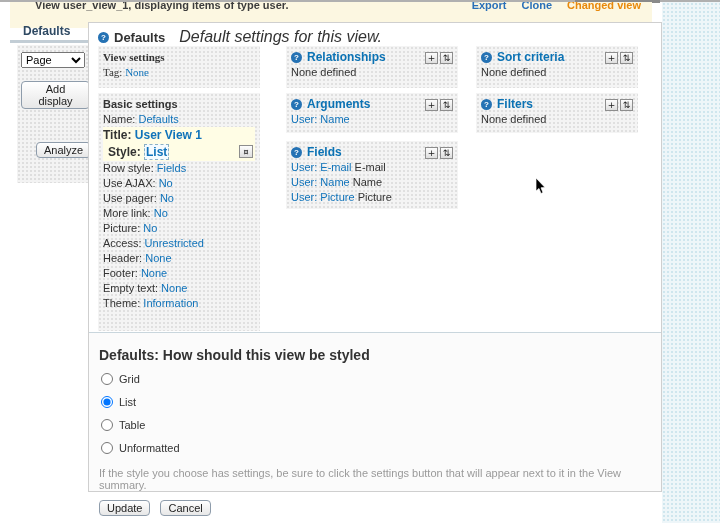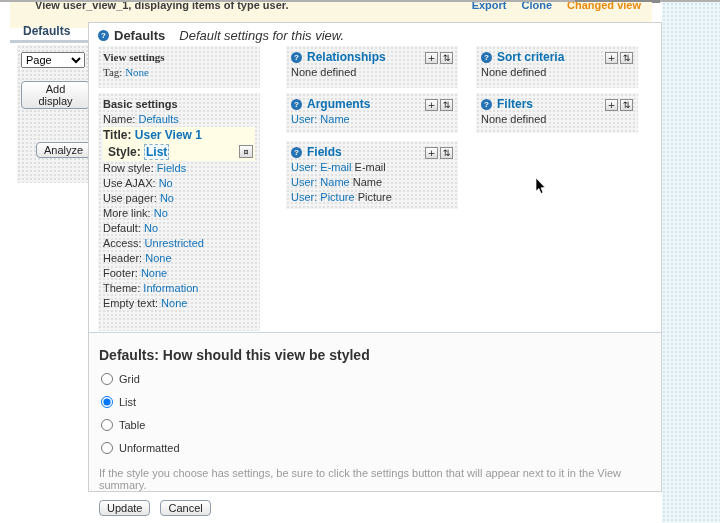--- a/index.html
+++ b/index.html
@@ -34,21 +34,21 @@
   .side-panel select { width:64px; font-size:11px; font-family:inherit; }
   .btn { font-family:inherit; font-size:11px; color:#222; background:linear-gradient(#ffffff,#e7e7e7);
     border:1px solid #8e9cab; border-radius:4px; padding:1px 7px; cursor:pointer; }
   .side-panel .btn.add { margin-top:13px; }
   .side-panel .btn.analyze { margin-top:33px; margin-left:15px; }
 
   
   .main { position:absolute; left:88px; top:22px; width:574px; height:470px; background:#fff; border:1px solid #cfcfcf; }
   .main-header { position:absolute; left:9px; top:5px; display:flex; align-items:center; white-space:nowrap; }
   .main-header .h-title { font-weight:bold; font-size:13px; color:#333; margin-left:5px; }
-  .main-header .h-sub { font-style:italic; font-size:13px; color:#333; margin-left:14px; }
+  .main-header .h-sub { font-style:italic; font-size:16px; color:#333; margin-left:14px; }
 
   .help-icon { display:inline-block; width:11px; height:11px; border-radius:50%; background:#2572b4; color:#fff;
     font-size:8px; font-weight:bold; text-align:center; line-height:11px; flex:none; }
 
   .sbox { position:absolute; background-color:#f4f4f4;
     background-image:radial-gradient(#e0e0e0 1px, transparent 1px); background-size:4px 4px;
     padding:4px 5px; line-height:15px; }
   .sbox .box-title { font-weight:bold; color:#333; }
   .sbox-head { display:flex; align-items:center; }
   .sbox-head .t { font-weight:bold; font-size:12px; color:#0b72b4; margin-left:5px; flex:1; }
@@ -149,42 +149,42 @@
       </div>
       <div class="row">
         <span class="plain">Use pager:</span>
         <a href="#" class="vlink">No</a>
       </div>
       <div class="row">
         <span class="plain">More link:</span>
         <a href="#" class="vlink">No</a>
       </div>
       <div class="row">
-        <span class="plain">Default:</span>
+        <span class="plain">Picture:</span>
         <a href="#" class="vlink">No</a>
       </div>
       <div class="row">
         <span class="plain">Access:</span>
         <a href="#" class="vlink">Unrestricted</a>
       </div>
       <div class="row">
         <span class="plain">Header:</span>
         <a href="#" class="vlink">None</a>
       </div>
       <div class="row">
         <span class="plain">Footer:</span>
         <a href="#" class="vlink">None</a>
       </div>
       <div class="row">
+        <span class="plain">Empty text:</span>
+        <a href="#" class="vlink">None</a>
+      </div>
+      <div class="row">
         <span class="plain">Theme:</span>
         <a href="#" class="vlink">Information</a>
-      </div>
-      <div class="row">
-        <span class="plain">Empty text:</span>
-        <a href="#" class="vlink">None</a>
       </div>
     </div>
 
     <div class="sbox" style="left:197px; top:23px; width:172px; height:42px;">
       <div class="sbox-head">
         <span class="help-icon">?</span>
         <span class="t">Relationships</span>
         <span class="mini-btns">
           <span class="mini-btn">+</span>
           <span class="mini-btn">⇅</span>

